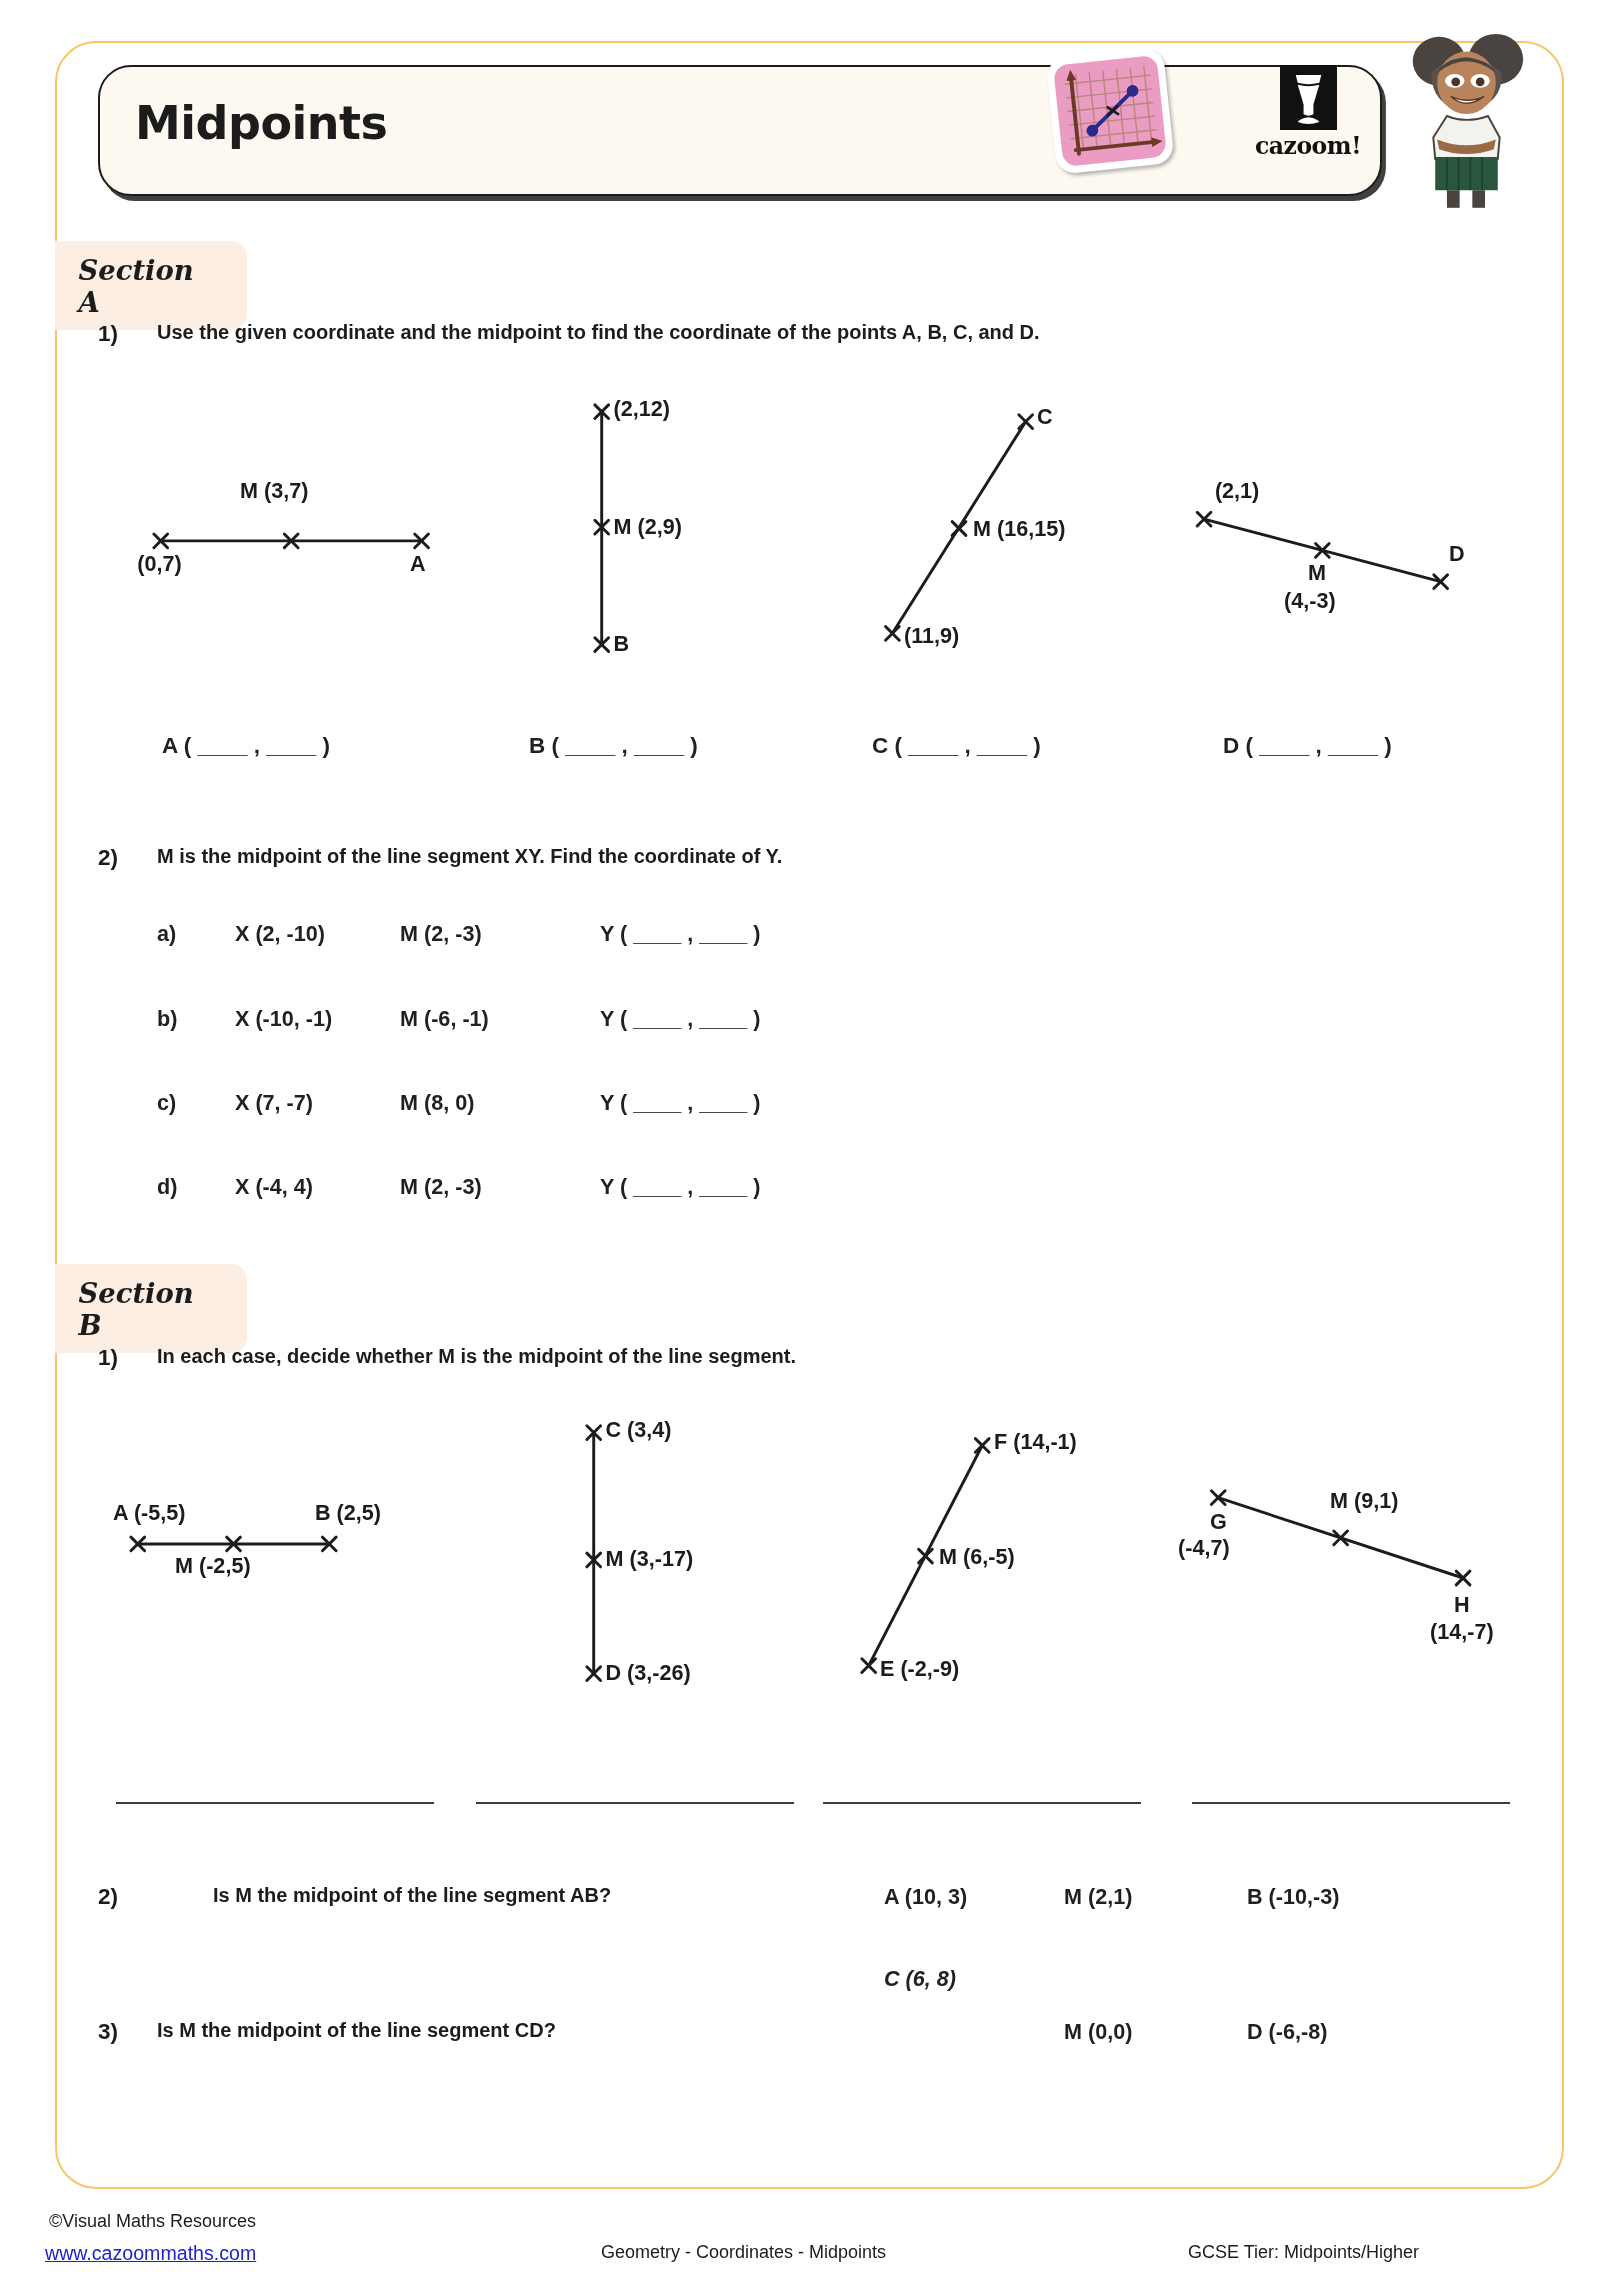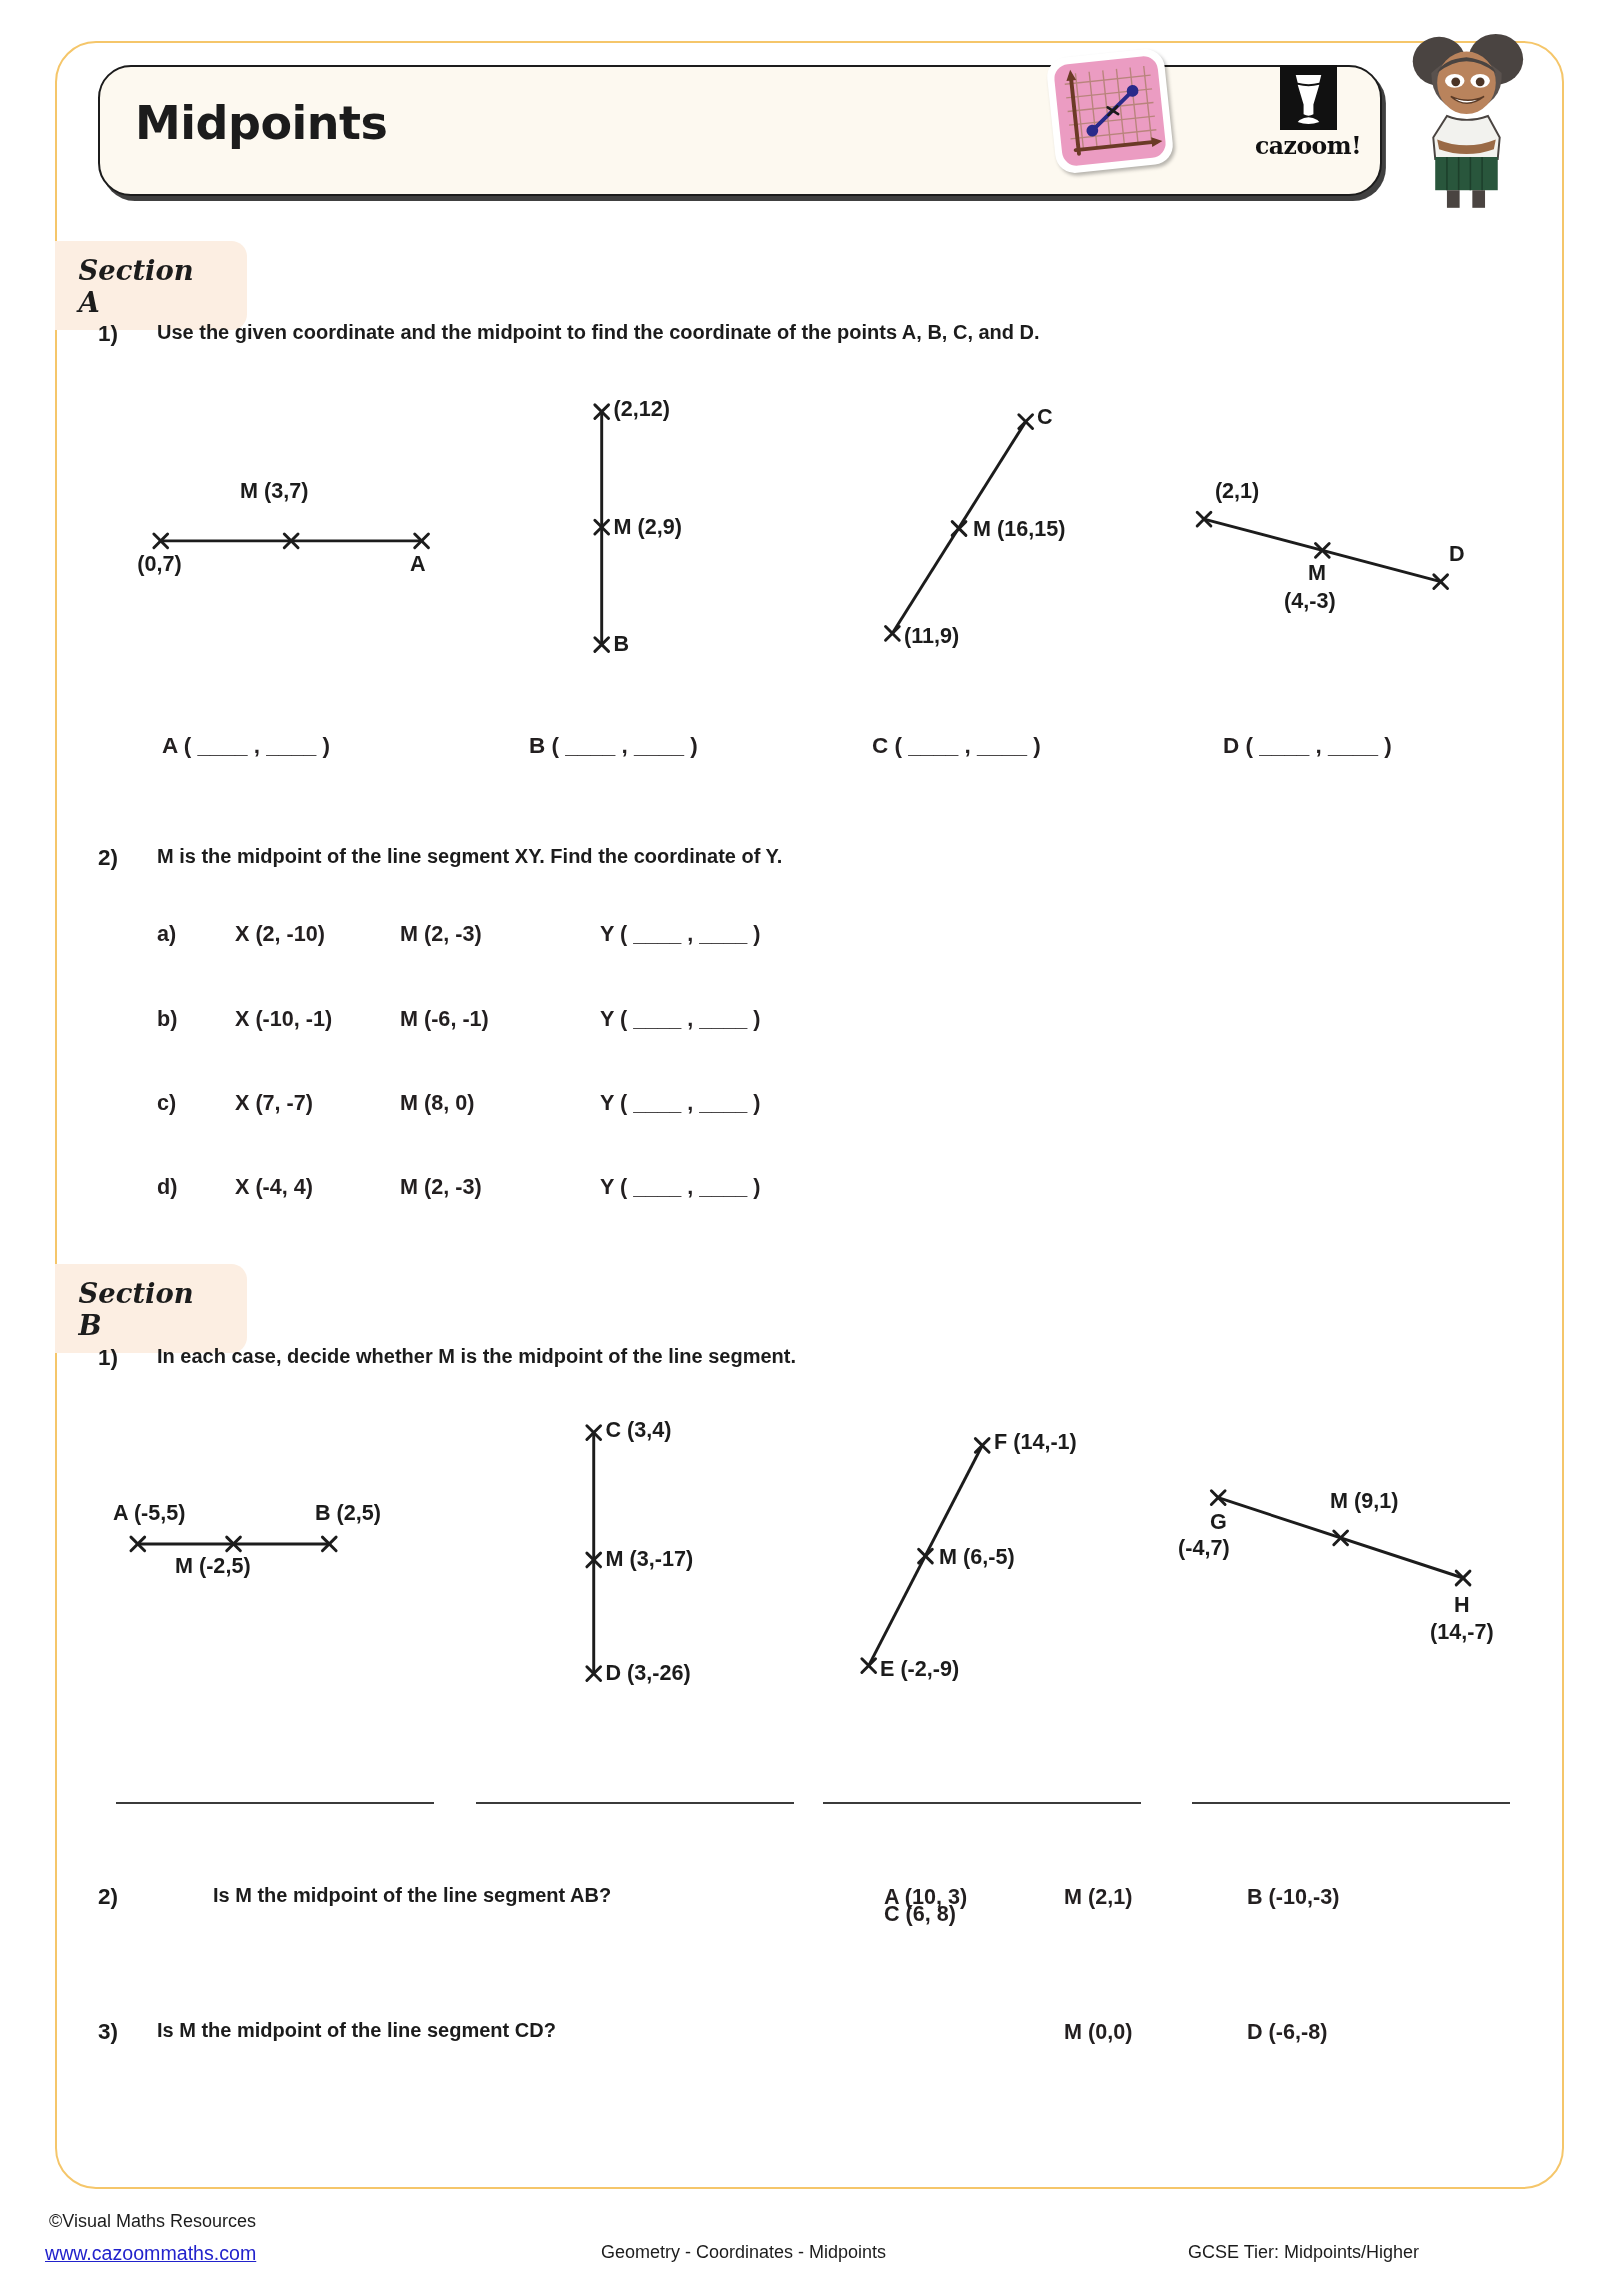--- a/index.html
+++ b/index.html
@@ -458,21 +458,21 @@
 <div class="write-line" style="left:1192px; top:1802px; width:318px;"></div>
 
 <div class="q-num" style="left:98px; top:1884px;">2)</div>
 <div class="q-text" style="left:170px; top:1884px;margin-left:43px;">Is M the midpoint of the line segment AB?</div>
 <div class="coord-text" style="left:884px; top:1884px;">A (10, 3)</div>
 <div class="coord-text" style="left:1064px; top:1884px;">M (2,1)</div>
 <div class="coord-text" style="left:1247px; top:1884px;">B (-10,-3)</div>
 
 <div class="q-num" style="left:98px; top:2019px;">3)</div>
 <div class="q-text" style="left:157px; top:2019px;">Is M the midpoint of the line segment CD?</div>
-<div class="coord-text" style="left:884px; top:1901px;">C (6, 8)</div>
+<div class="coord-text" style="left:884px; top:1966px;font-style:italic;">C (6, 8)</div>
 <div class="coord-text" style="left:1064px; top:2019px;">M (0,0)</div>
 <div class="coord-text" style="left:1247px; top:2019px;">D (-6,-8)</div>
 
 <div id="footer">
   <div class="foot-text" style="left:49px; top:7.8px;">©Visual Maths Resources</div>
   <a class="foot-link" style="left:45px; top:39px;" href="#">www.cazoommaths.com</a>
   <div class="foot-text" style="left:601px; top:39px;">Geometry - Coordinates - Midpoints</div>
   <div class="foot-text" style="left:1188px; top:39px;">GCSE Tier: Midpoints/Higher</div>
 </div>
 

